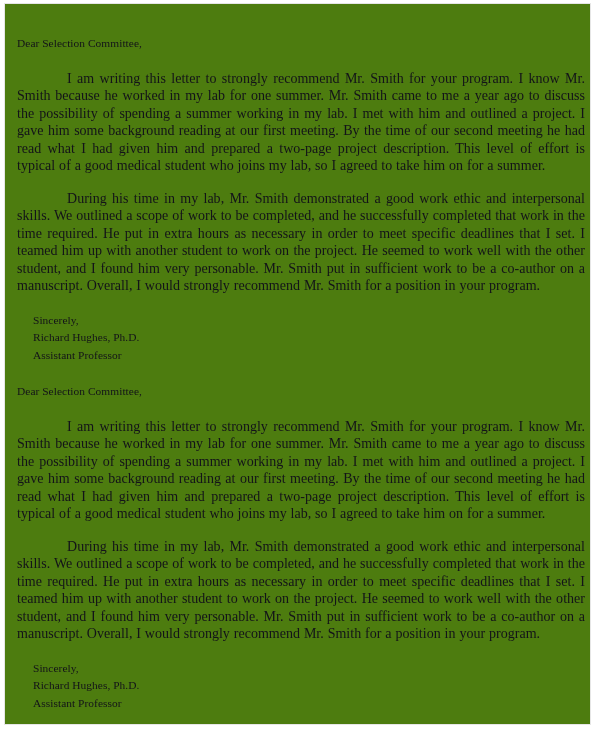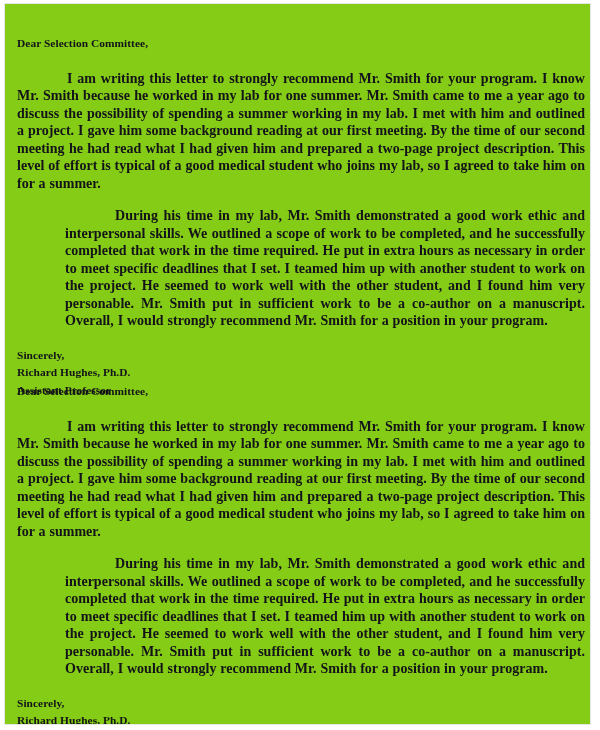--- a/index.html
+++ b/index.html
@@ -13,25 +13,24 @@
     height: 730px;
     overflow: hidden;
     font-family: "Liberation Serif", "DejaVu Serif", serif;
   }
   .page {
     position: absolute;
     left: 4px;
     top: 3px;
     width: 587px;
     height: 722px;
-    background: #84cc16;
+    background: #4d7c0f;
     border: 1px solid #e6e6e6;
     box-sizing: border-box;
     overflow: hidden;
-    font-weight: bold;
   }
   .page-inner {
     position: relative;
     width: 100%;
     height: 100%;
   }
   .letter {
     position: absolute;
     left: 12px;
     width: 568px;
@@ -53,24 +52,24 @@
     line-height: 17.5px;
     color: #131319;
     text-align: justify;
     text-justify: inter-word;
     text-indent: 50px;
     letter-spacing: 0.02px;
     word-spacing: 0.35px;
     margin: 0 0 15px 0;
     padding: 0;
   }
-  .body-para:last-of-type { margin-bottom: 0; margin-left: 48px; }
+  .body-para:last-of-type { margin-bottom: 0; }
 
   .closing {
-    margin: 17px 0 0 0;
+    margin: 17px 0 0 16px;
     padding: 0;
   }
   .closing-line {
     font-size: 11.4px;
     line-height: 17.5px;
     color: #131319;
     letter-spacing: 0.05px;
     margin: 0;
     padding: 0;
     white-space: nowrap;

